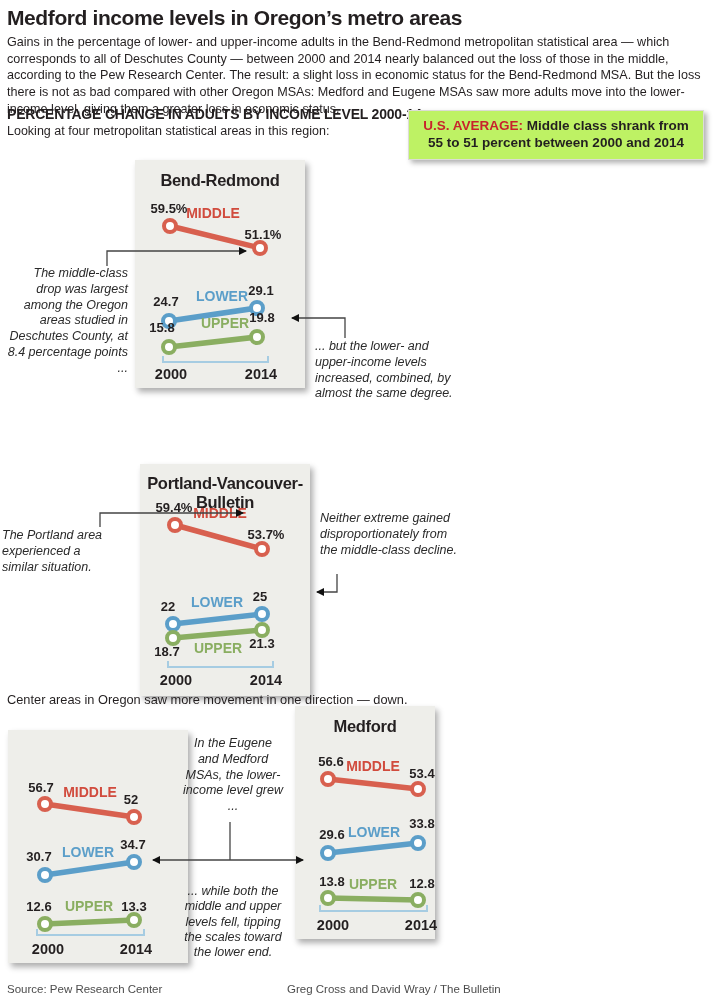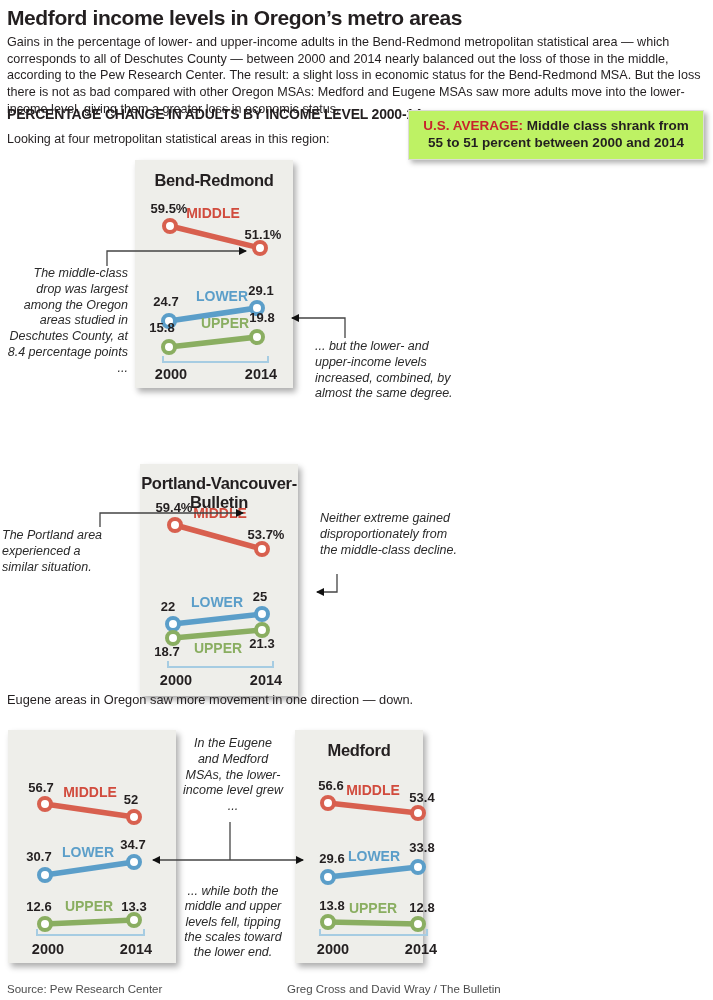--- a/index.html
+++ b/index.html
@@ -3,27 +3,27 @@
 <meta charset="utf-8">
 <style>
   html,body{margin:0;padding:0;background:#fff;}
   body{width:713px;height:1000px;position:relative;font-family:"Liberation Sans",sans-serif;color:#231f20;overflow:hidden;}
   .abs{position:absolute;}
   
   #headline{left:7px;top:6px;width:700px;font-size:21px;font-weight:bold;letter-spacing:-0.4px;}
   #intro{left:7px;top:34px;width:702px;font-size:12.6px;line-height:1.33;}
   
   #sec-heading{left:7px;top:106px;width:420px;font-size:14px;font-weight:bold;letter-spacing:-0.2px;}
-  #sec-sub{left:7px;top:124px;width:420px;font-size:12.5px;margin-top:8px;}
+  #sec-sub{left:7px;top:124px;width:420px;font-size:12.5px;}
   #usavg{left:408px;top:110px;width:282px;background:#bef264;border:1px solid #dcdcd5;
          box-shadow:3px 3px 5px rgba(0,0,0,0.30);padding:7px 6px;text-align:center;
          font-size:13.5px;font-weight:bold;line-height:1.25;}
   #usavg .red{color:#c8232c;}
   
-  .card{position:absolute;background:#eeeeea;box-shadow:3px 4px 6px rgba(0,0,0,0.32);}
+  .card{position:absolute;background:#eeeeea;box-shadow:3px 4px 6px rgba(0,0,0,0.32);padding-left:12px;}
   .card svg{position:absolute;left:0;top:0;}
   .card-title{position:absolute;left:0;right:0;text-align:center;font-weight:bold;font-size:16.5px;letter-spacing:-0.3px;}
   .slope{fill:none;stroke-width:5.5;stroke-linecap:butt;}
   .dot{fill:#fff;stroke-width:4;}
   .val{font-size:13px;font-weight:bold;fill:#231f20;}
   .series{font-size:14px;font-weight:bold;}
   .year{font-size:14.5px;font-weight:bold;fill:#231f20;}
   .bracket{fill:none;stroke-width:2;}
   
   .note{position:absolute;font-style:italic;font-size:12.5px;line-height:1.26;color:#2a2a2a;}
@@ -105,21 +105,21 @@
     <text class="val" x="27" y="192" text-anchor="middle">18.7</text>
     <text class="series" x="78" y="189" text-anchor="middle" fill="#8aae61">UPPER</text>
     <text class="val" x="122" y="184" text-anchor="middle">21.3</text>
 
     <path class="bracket" d="M28,197 L28,203 L133,203 L133,197" stroke="#a6cce2"></path>
     <text class="year" x="36" y="221" text-anchor="middle">2000</text>
     <text class="year" x="126" y="221" text-anchor="middle">2014</text>
   </svg>
 </div>
 
-<div class="abs" id="divider-text">Eugene areas in Oregon saw more movement in one direction — down.</div>
+<div class="abs" id="divider-text">Center areas in Oregon saw more movement in one direction — down.</div>
 
 <div class="card" style="left:8px;top:730px;width:168px;height:233px;">
   <svg width="168" height="233" viewBox="0 0 168 233">
     <line class="slope" x1="37" y1="74" x2="126" y2="87" stroke="#d8604f"></line>
     <circle class="dot" cx="37" cy="74" r="6" stroke="#d8604f"></circle>
     <circle class="dot" cx="126" cy="87" r="6" stroke="#d8604f"></circle>
     <text class="val" x="33" y="62" text-anchor="middle">56.7</text>
     <text class="series" x="82" y="67" text-anchor="middle" fill="#d14b3d">MIDDLE</text>
     <text class="val" x="123" y="74" text-anchor="middle">52</text>
 
@@ -136,21 +136,21 @@
     <text class="val" x="31" y="181" text-anchor="middle">12.6</text>
     <text class="series" x="81" y="181" text-anchor="middle" fill="#8aae61">UPPER</text>
     <text class="val" x="126" y="181" text-anchor="middle">13.3</text>
 
     <path class="bracket" d="M29,199 L29,205 L136,205 L136,199" stroke="#a6cce2"></path>
     <text class="year" x="40" y="224" text-anchor="middle">2000</text>
     <text class="year" x="128" y="224" text-anchor="middle">2014</text>
   </svg>
 </div>
 
-<div class="card" style="left:295px;top:730px;width:128px;height:233px;">
+<div class="card" style="left:295px;top:706px;width:128px;height:233px;">
   <div class="card-title" style="top:11px;">Medford</div>
   <svg width="160" height="233" viewBox="0 0 160 233">
     <line class="slope" x1="33" y1="73" x2="123" y2="83" stroke="#d8604f"></line>
     <circle class="dot" cx="33" cy="73" r="6" stroke="#d8604f"></circle>
     <circle class="dot" cx="123" cy="83" r="6" stroke="#d8604f"></circle>
     <text class="val" x="36" y="60" text-anchor="middle">56.6</text>
     <text class="series" x="78" y="65" text-anchor="middle" fill="#d14b3d">MIDDLE</text>
     <text class="val" x="127" y="72" text-anchor="middle">53.4</text>
 
     <line class="slope" x1="33" y1="147" x2="123" y2="137" stroke="#5b9ec9"></line>

